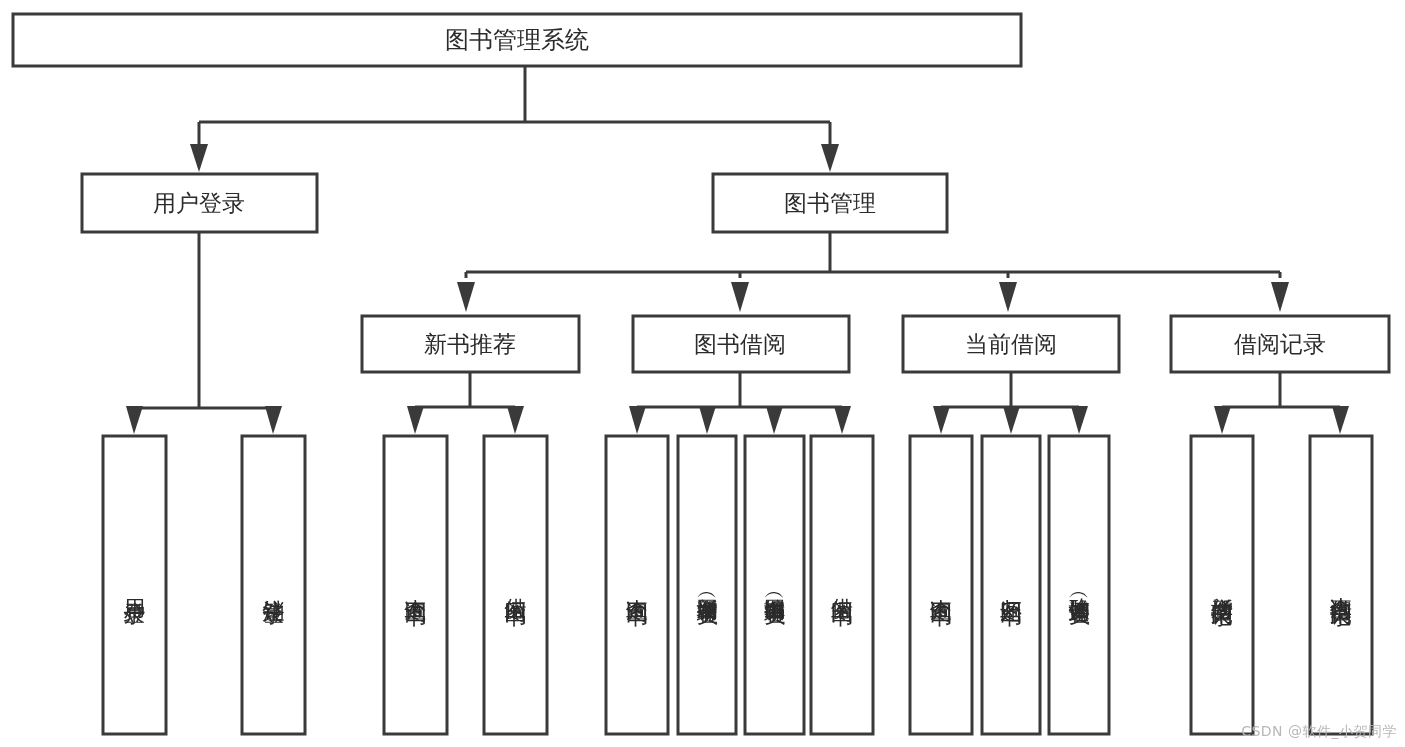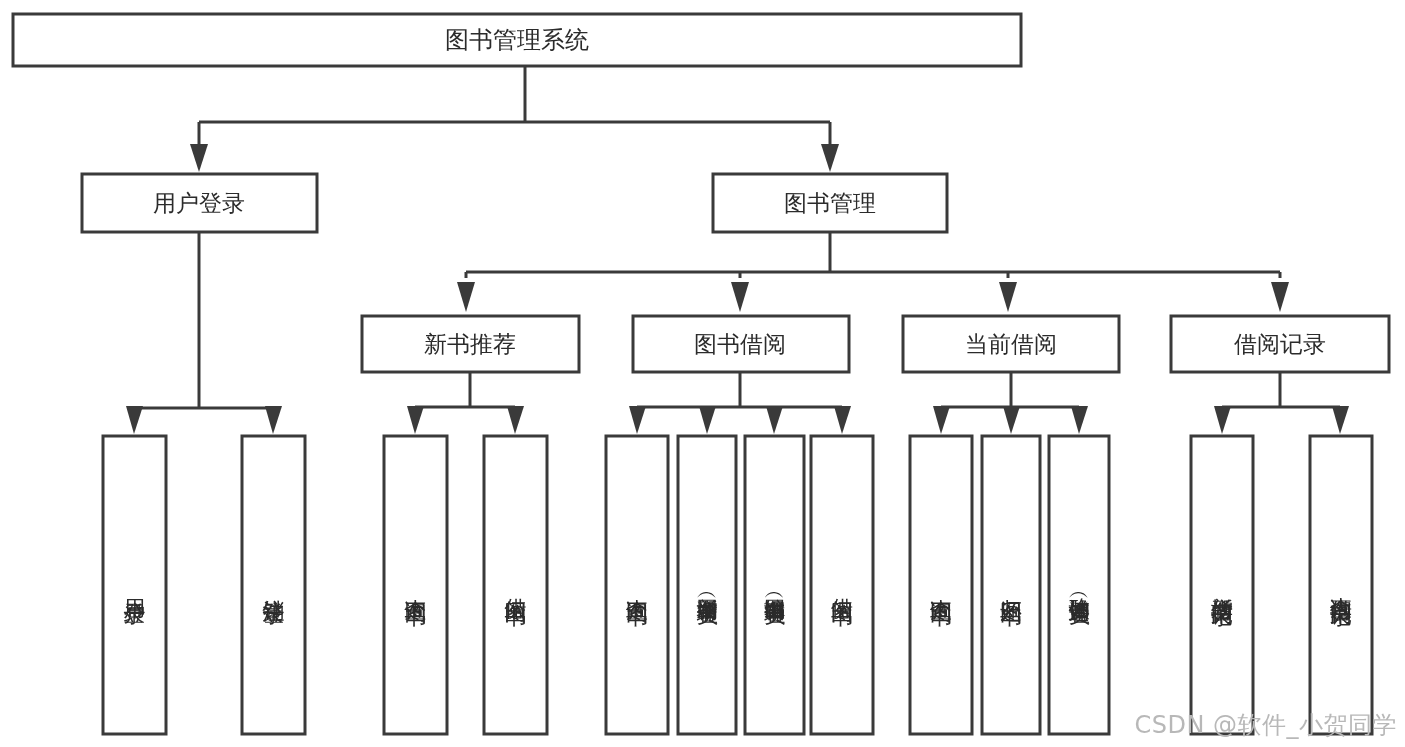--- a/index.html
+++ b/index.html
@@ -69,21 +69,21 @@
     justify-content: center;
     text-align: center;
     white-space: nowrap;
     pointer-events: none;
   }
   .watermark {
     position: absolute;
     right: 8px;
     bottom: 6px;
     font-family: "DejaVu Sans", "Liberation Sans", sans-serif;
-    font-size: 24px;
+    font-size: 14px;
     color: #b8b8b8;
     letter-spacing: 0.5px;
     white-space: nowrap;
   }
 </style>
 </head>
 <body>
 
 <div id="diagram-root">
 

